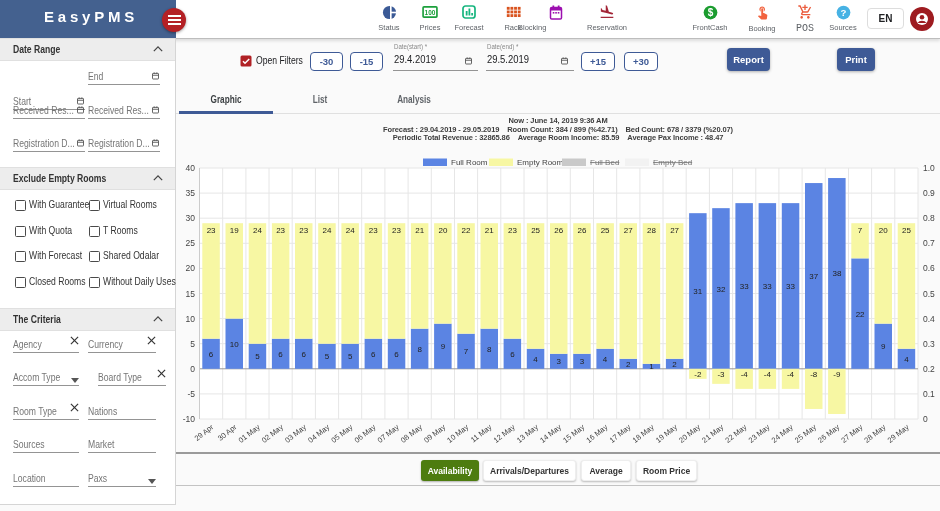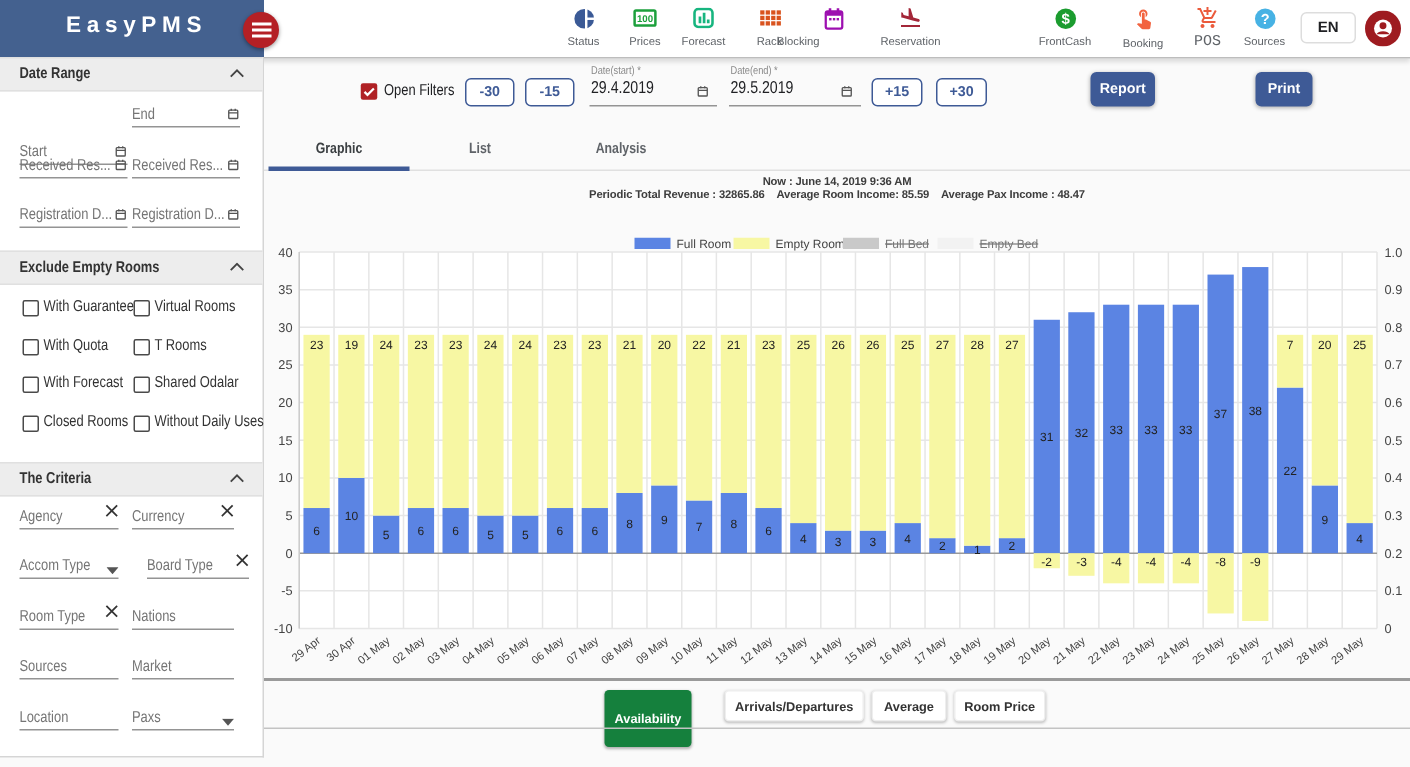--- a/index.html
+++ b/index.html
@@ -342,20 +342,21 @@
 <div style="position:absolute;left:727px;top:48px;width:43px;height:23px;background:#3e5a96;border-radius:4px;color:#fff;font-size:9.5px;font-weight:bold;display:flex;align-items:center;justify-content:center;box-shadow:0 1px 3px rgba(0,0,0,.3);">Report</div>
 <div style="position:absolute;left:837px;top:48px;width:38px;height:23px;background:#3e5a96;border-radius:4px;color:#fff;font-size:9.5px;font-weight:bold;display:flex;align-items:center;justify-content:center;box-shadow:0 1px 3px rgba(0,0,0,.3);">Print</div>
 <div style="position:absolute;left:176px;top:88px;width:764px;height:26px;border-bottom:1px solid #e0e0e0;box-sizing:border-box;">
     <span class="tc" style="position:absolute;left:3px;top:6px;width:94px;font-size:10px;font-weight:bold;color:#3c4043;">Graphic</span>
     <span class="tc" style="position:absolute;left:97px;top:6px;width:94px;font-size:10px;font-weight:bold;color:#5f6368;">List</span>
     <span class="tc" style="position:absolute;left:191px;top:6px;width:94px;font-size:10px;font-weight:bold;color:#5f6368;">Analysis</span>
     <div style="position:absolute;left:3px;top:23px;width:94px;height:3px;background:#3e5a96;"></div>
   </div>
 <div style="position:absolute;left:176px;top:117px;width:764px;text-align:center;font-size:7.5px;font-weight:bold;color:#3d3d3d;line-height:8.5px;letter-spacing:-0.1px;">
     <div>Now : June 14, 2019 9:36 AM</div>
+    <div>Forecast : 29.04.2019 - 29.05.2019&nbsp;&nbsp;&nbsp;&nbsp;Room Count: 384 / 899 (%42.71)&nbsp;&nbsp;&nbsp;&nbsp;Bed Count: 678 / 3379 (%20.07)</div>
     <div>Periodic Total Revenue : 32865.86&nbsp;&nbsp;&nbsp;&nbsp;Average Room Income: 85.59&nbsp;&nbsp;&nbsp;&nbsp;Average Pax Income : 48.47</div>
   </div>
 <svg width="764" height="310" viewBox="0 0 764 310" style="position:absolute;left:176px;top:145px;font-family:'Liberation Sans',sans-serif;">
 <rect x="23.5" y="23.0" width="718.5" height="251.0" fill="#ffffff"></rect>
 <line x1="23.5" y1="23.0" x2="23.5" y2="274.0" stroke="#e6e6e6" stroke-width="1"></line>
 <line x1="46.7" y1="23.0" x2="46.7" y2="274.0" stroke="#e6e6e6" stroke-width="1"></line>
 <line x1="69.9" y1="23.0" x2="69.9" y2="274.0" stroke="#e6e6e6" stroke-width="1"></line>
 <line x1="93.0" y1="23.0" x2="93.0" y2="274.0" stroke="#e6e6e6" stroke-width="1"></line>
 <line x1="116.2" y1="23.0" x2="116.2" y2="274.0" stroke="#e6e6e6" stroke-width="1"></line>
 <line x1="139.4" y1="23.0" x2="139.4" y2="274.0" stroke="#e6e6e6" stroke-width="1"></line>
@@ -577,17 +578,17 @@
 <rect x="247" y="13.5" width="24" height="7.5" fill="#5b84e3"></rect>
 <text x="275" y="20" font-size="8" fill="#444">Full Room</text>
 <rect x="313" y="13.5" width="24" height="7.5" fill="#f7f7a3"></rect>
 <text x="341" y="20" font-size="8" fill="#444">Empty Room</text>
 <rect x="386" y="13.5" width="24" height="7.5" fill="#c9c9c9"></rect>
 <text x="414" y="20" font-size="8" fill="#777" text-decoration="line-through">Full Bed</text>
 <rect x="449" y="13.5" width="24" height="7.5" fill="#f2f2f2"></rect>
 <text x="477" y="20" font-size="8" fill="#777" text-decoration="line-through">Empty Bed</text>
 </svg>
 <div style="position:absolute;left:176px;top:452px;width:764px;height:2px;background:#9a9a9a;"></div>
-<div style="position:absolute;left:403px;top:460px;width:58px;height:38px;background:#15803d;border-radius:3px;color:#fff;font-size:8.5px;font-weight:bold;display:flex;align-items:center;justify-content:center;white-space:nowrap;box-shadow:0 1px 2px rgba(0,0,0,.3);">Availability</div>
+<div style="position:absolute;left:421px;top:460px;width:58px;height:21px;background:#4d7c0f;border-radius:3px;color:#fff;font-size:8.5px;font-weight:bold;display:flex;align-items:center;justify-content:center;white-space:nowrap;box-shadow:0 1px 2px rgba(0,0,0,.3);">Availability</div>
 <div style="position:absolute;left:483px;top:460px;width:93px;height:21px;background:#fff;border-radius:3px;color:#333;font-size:8.5px;font-weight:bold;display:flex;align-items:center;justify-content:center;white-space:nowrap;box-shadow:0 1px 2px rgba(0,0,0,.25);border:1px solid #eee;box-sizing:border-box;">Arrivals/Departures</div>
 <div style="position:absolute;left:581px;top:460px;width:50px;height:21px;background:#fff;border-radius:3px;color:#333;font-size:8.5px;font-weight:bold;display:flex;align-items:center;justify-content:center;white-space:nowrap;box-shadow:0 1px 2px rgba(0,0,0,.25);border:1px solid #eee;box-sizing:border-box;">Average</div>
 <div style="position:absolute;left:636px;top:460px;width:61px;height:21px;background:#fff;border-radius:3px;color:#333;font-size:8.5px;font-weight:bold;display:flex;align-items:center;justify-content:center;white-space:nowrap;box-shadow:0 1px 2px rgba(0,0,0,.25);border:1px solid #eee;box-sizing:border-box;">Room Price</div>
 <div style="position:absolute;left:176px;top:485px;width:764px;height:1px;background:#c3c3c3;"></div>
 
 </body></html>

